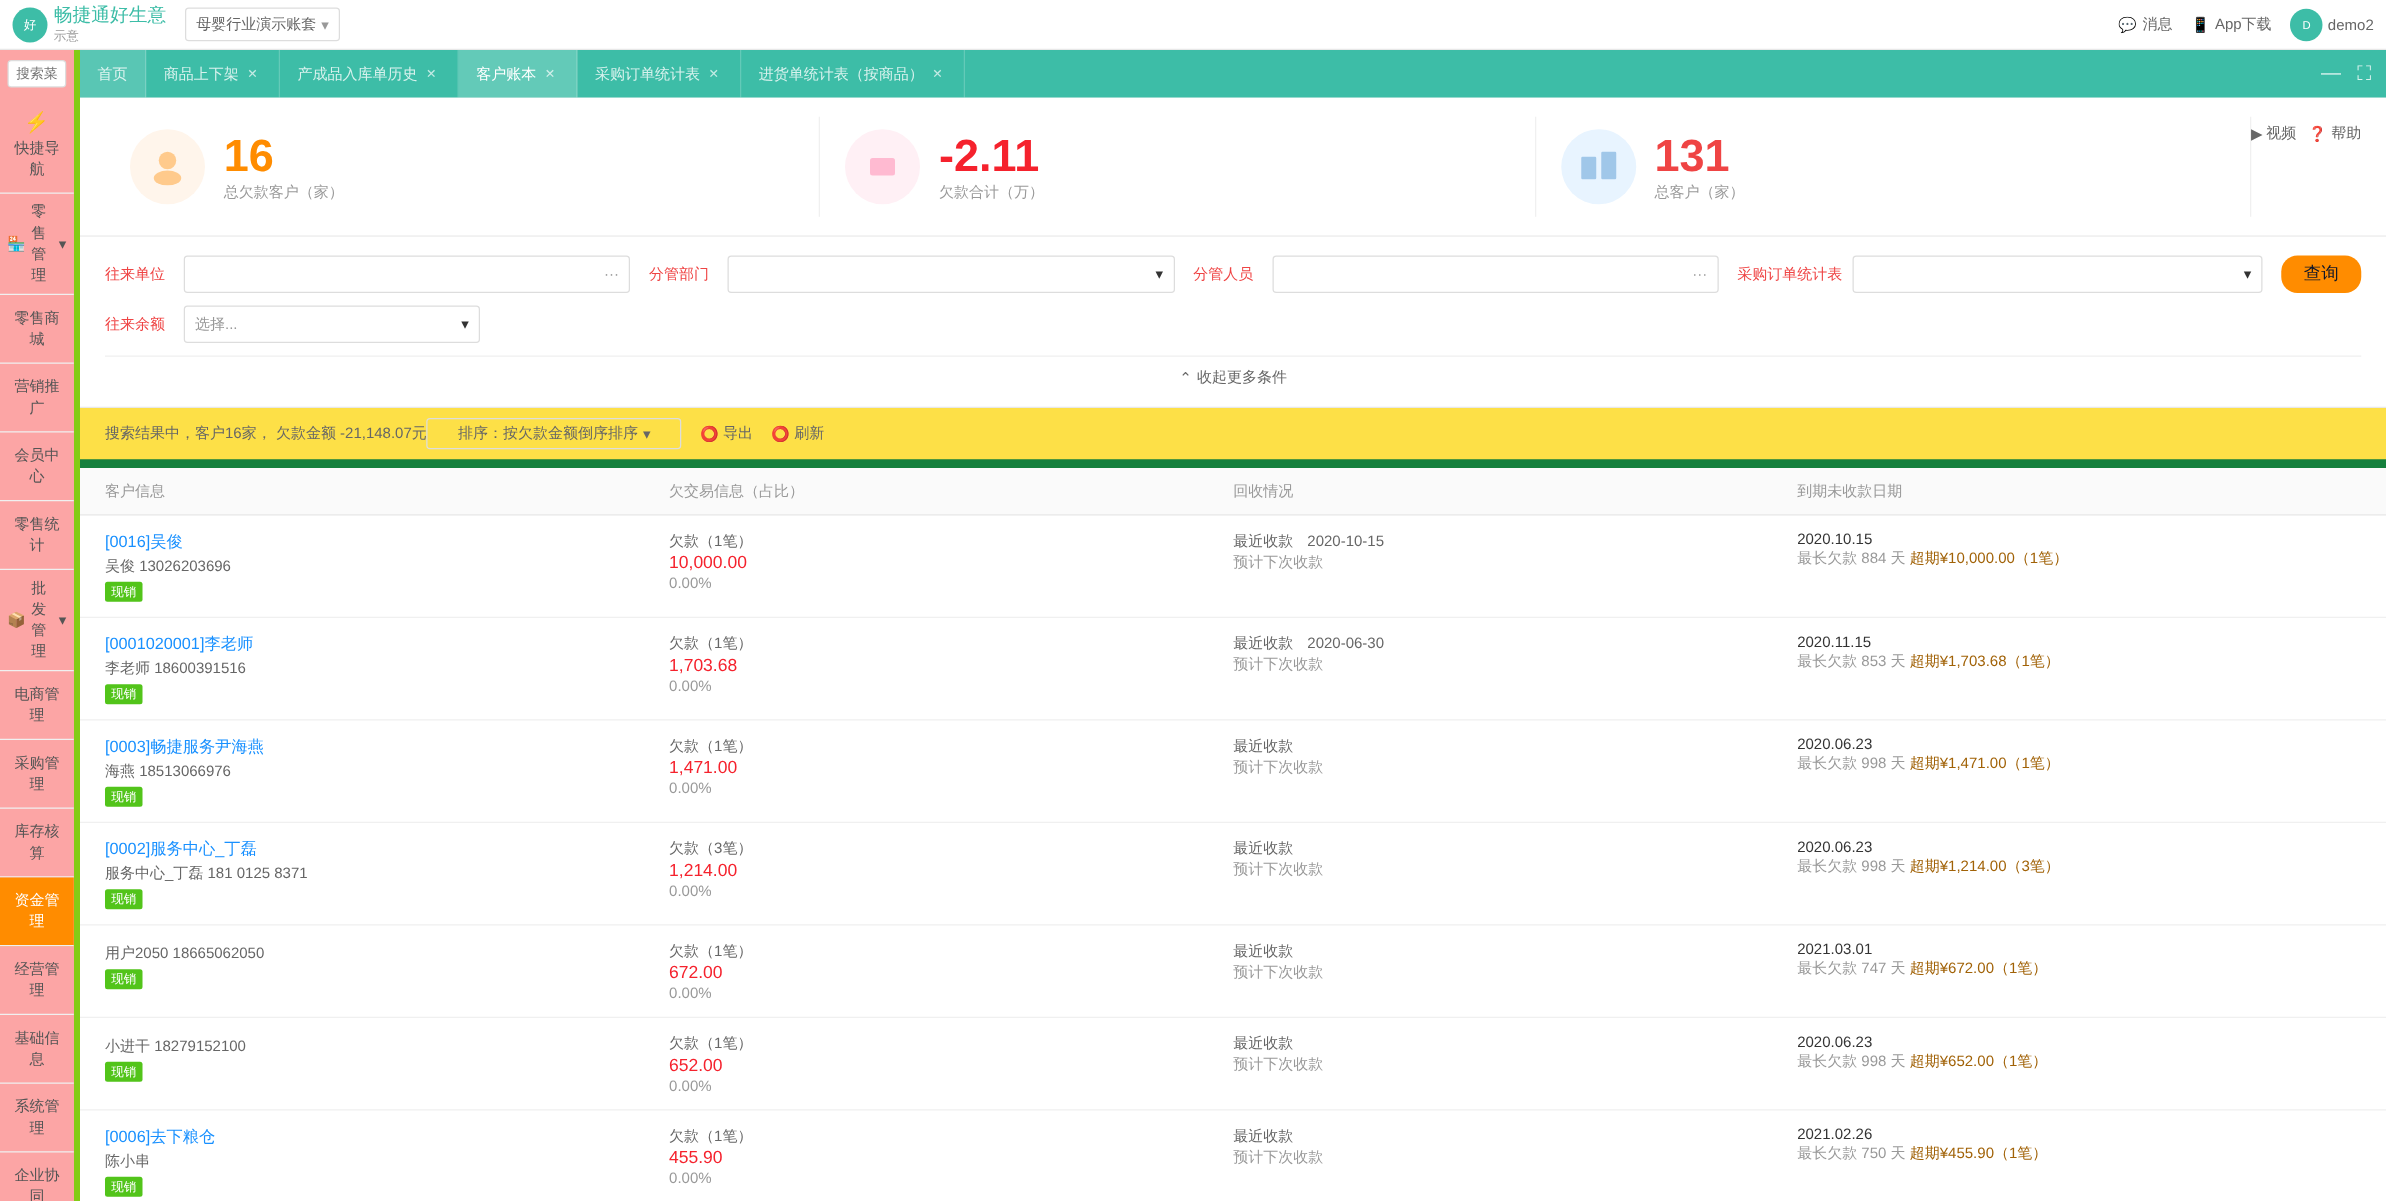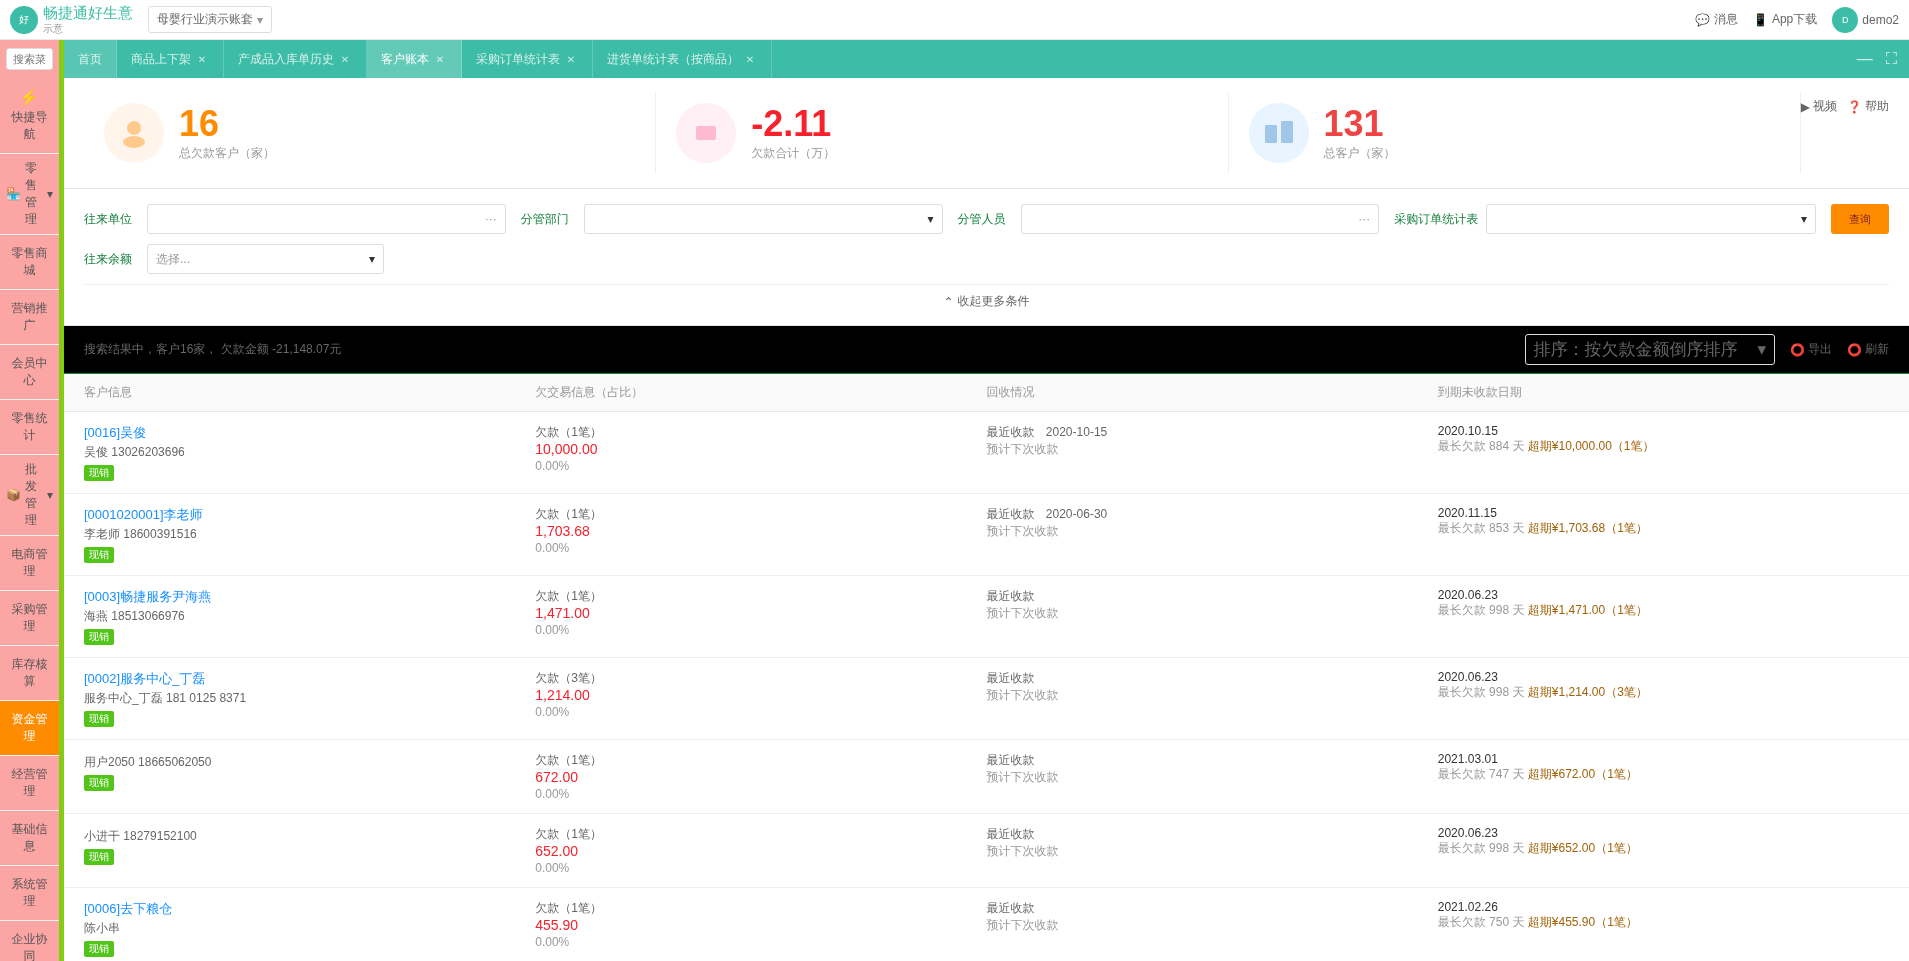--- a/index.html
+++ b/index.html
@@ -54,32 +54,32 @@
     .summary-number.red { color: #f5222d; }
     .summary-number.dark { color: #ef4444; font-weight: bold; }
     .summary-label { font-size: 12px; color: #999; margin-top: 2px; }
     .summary-actions { margin-left: auto; display: flex; gap: 10px; font-size: 12px; color: #666; align-items: flex-start; padding-top: 5px; }
     .summary-action { display: flex; align-items: center; gap: 3px; cursor: pointer; }
 
     
     .filter-area { background: white; padding: 15px 20px 5px; border-bottom: 1px solid #e8e8e8; }
     .filter-row { display: flex; align-items: center; gap: 15px; margin-bottom: 10px; }
     .filter-item { display: flex; align-items: center; gap: 8px; flex: 1; }
-    .filter-label { color: #15803d; font-size: 12px; white-space: nowrap; min-width: 55px; }
+    .filter-label { color: #ef4444; font-size: 12px; white-space: nowrap; min-width: 55px; }
     .filter-input { flex: 1; border: 1px solid #ddd; border-radius: 3px; padding: 5px 8px; font-size: 12px; display: flex; align-items: center; justify-content: space-between; cursor: pointer; height: 30px; }
     .filter-select { flex: 1; border: 1px solid #ddd; border-radius: 3px; padding: 5px 8px; font-size: 12px; display: flex; align-items: center; justify-content: space-between; cursor: pointer; height: 30px; background: white; }
-    .btn-query { background: #ff8c00; color: #7f1d1d; border: none; padding: 6px 18px; border-radius: 3px; font-size: 11px; cursor: pointer; height: 30px; }
+    .btn-query { background: #ff8c00; color: #0f172a; border: none; padding: 6px 18px; border-radius: 13px; font-size: 14px; cursor: pointer; height: 30px; }
     .btn-collapse { display: flex; align-items: center; justify-content: center; gap: 4px; padding: 5px; font-size: 12px; color: #666; cursor: pointer; text-align: center; border-top: 1px solid #f0f0f0; padding-top: 8px; margin-bottom: 5px; }
     .select-row { display: flex; align-items: center; gap: 15px; margin-bottom: 10px; }
 
     
-    .results-bar { background: #000000; padding: 8px 20px; display: flex; align-items: center; justify-content: space-between; border-bottom: 1px solid #15803d; font-size: 12px; color: #666; }
+    .results-bar { background: #fde047; padding: 8px 20px; display: flex; align-items: center; border-bottom: 7px solid #15803d; font-size: 12px; color: #666; }
     .results-actions { display: flex; align-items: center; gap: 15px; }
     .results-action { display: flex; align-items: center; gap: 3px; cursor: pointer; color: #666; }
-    .sort-select { border: 1px solid #ddd; border-radius: 3px; padding: 3px 8px; font-size: 17px; cursor: pointer; display: flex; align-items: center; gap: 20px; }
+    .sort-select { border: 1px solid #ddd; border-radius: 3px; padding: 3px 24px; font-size: 12px; cursor: pointer; display: flex; align-items: center; gap: 4px; }
 
     
     .data-table { width: 100%; background: white; }
     .table-header { display: grid; grid-template-columns: 2fr 2fr 2fr 2fr; padding: 10px 20px; background: #fafafa; border-bottom: 1px solid #e8e8e8; font-size: 12px; color: #999; font-weight: normal; }
     .table-row-container { border-bottom: 1px solid #f0f0f0; }
     .table-row { display: grid; grid-template-columns: 2fr 2fr 2fr 2fr; padding: 12px 20px; align-items: start; }
     .customer-name { color: #1890ff; font-size: 13px; cursor: pointer; text-decoration: none; }
     .customer-info-line { font-size: 12px; color: #666; margin-top: 2px; }
     .customer-tag { display: inline-block; background: #52c41a; color: white; font-size: 10px; padding: 1px 5px; border-radius: 2px; margin-top: 4px; }
     .debt-amount { color: #f5222d; font-size: 14px; font-weight: 500; }

